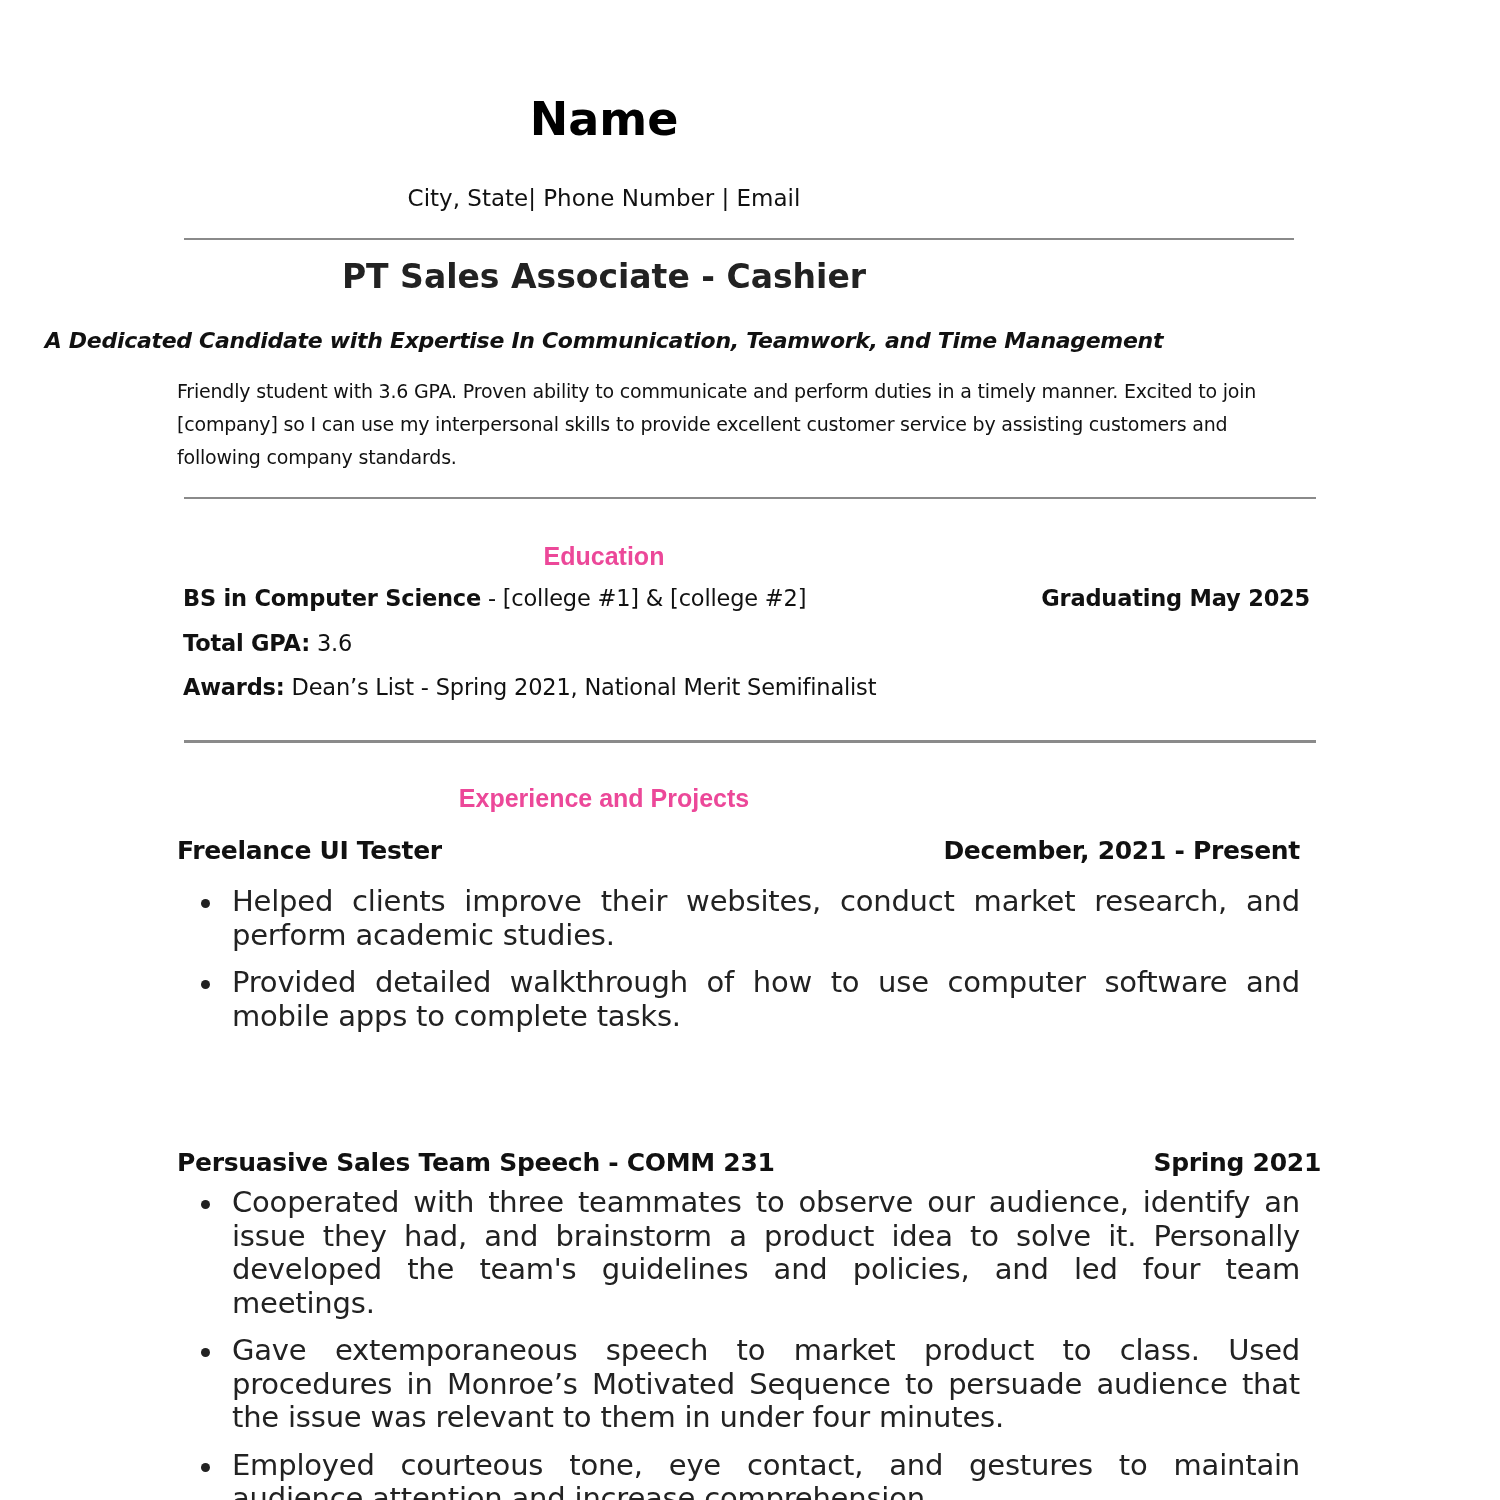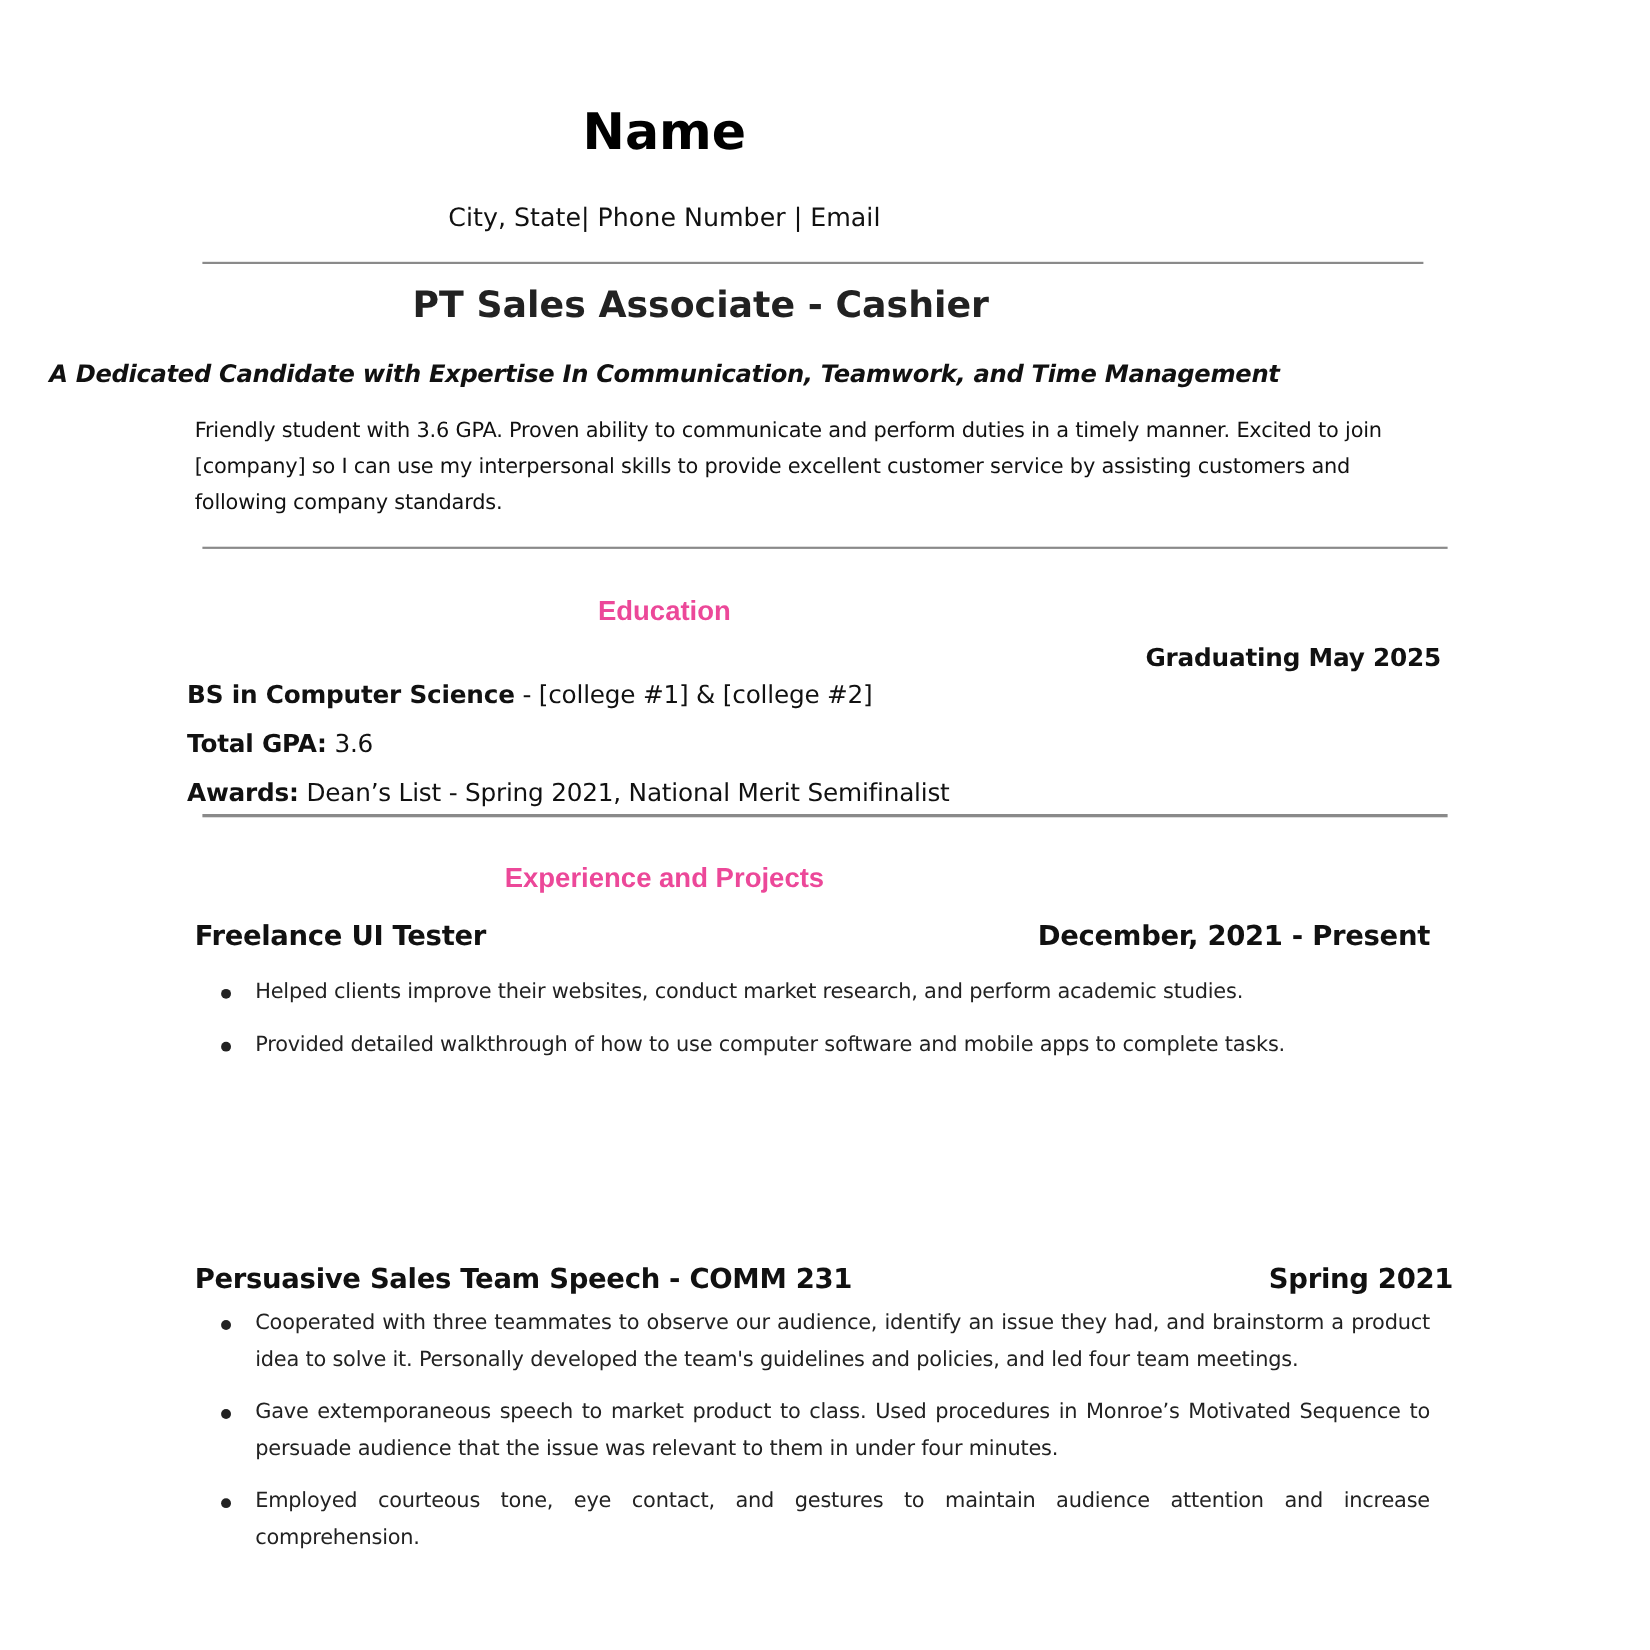--- a/index.html
+++ b/index.html
@@ -3,31 +3,31 @@
 <meta charset="utf-8">
 <style>
   html, body { margin: 0; padding: 0; background: #ffffff; }
   body { width: 1500px; height: 1500px; position: relative; overflow: hidden;
          font-family: "DejaVu Sans", sans-serif; color: #000; }
   .abs { position: absolute; }
   .center { left: 0; width: 1208px; text-align: center; }
   .name { top: 92px; font-size: 46px; font-weight: bold; letter-spacing: 0px; }
   .contact { top: 185px; font-size: 23px; color: #111; }
   .rule { height: 2px; background: #8a8a8a; }
-  .title { top: 257px; font-size: 33px; font-weight: bold; color: #222; margin-left: 33px; }
+  .title { top: 257px; font-size: 33px; font-weight: bold; color: #222; }
   .tagline { top: 328px; font-size: 22px; font-weight: bold; font-style: italic; color: #111; letter-spacing: -0.3px; }
   .summary { left: 177px; top: 375px; width: 1130px; font-size: 19px; line-height: 33px; color: #111; letter-spacing: -0.2px; }
   .section-head { font-family: "Liberation Sans", sans-serif; font-weight: bold; font-size: 25px; color: #ec4899; margin-top: 20px; }
-  .row { left: 170px; font-size: 22.5px; color: #111; letter-spacing: -0.2px; margin-top: 34px; }
+  .row { left: 183px; font-size: 22.5px; color: #111; letter-spacing: -0.2px; }
   .row b { font-weight: bold; }
   .right { text-align: right; font-weight: bold; font-size: 22.5px; color: #111; letter-spacing: -0.2px; }
   .job { left: 177px; font-size: 25px; font-weight: bold; color: #111; letter-spacing: -0.3px; }
   .job-date { font-size: 25px; font-weight: bold; color: #111; text-align: right; letter-spacing: -0.3px; }
   ul.bullets { position: absolute; left: 177px; width: 1123px; margin: 0; padding: 0; list-style: none; }
-  ul.bullets li { position: relative; padding-left: 55px; font-size: 19px; line-height: 33.5px; color: #222;
+  ul.bullets li { position: relative; padding-left: 55px; font-size: 29px; line-height: 33.5px; color: #222;
                   text-align: justify; letter-spacing: -0.2px; }
   ul.bullets li .dot { position: absolute; left: 24px; top: 14px; width: 9px; height: 9px; border-radius: 50%; background: #222; }
 </style>
 </head>
 <body>
 
 <div class="abs center name">Name</div>
 <div class="abs center contact">City, State| Phone Number | Email</div>
 
 <div class="abs rule" style="left:184px; top:238px; width:1110px;"></div>

